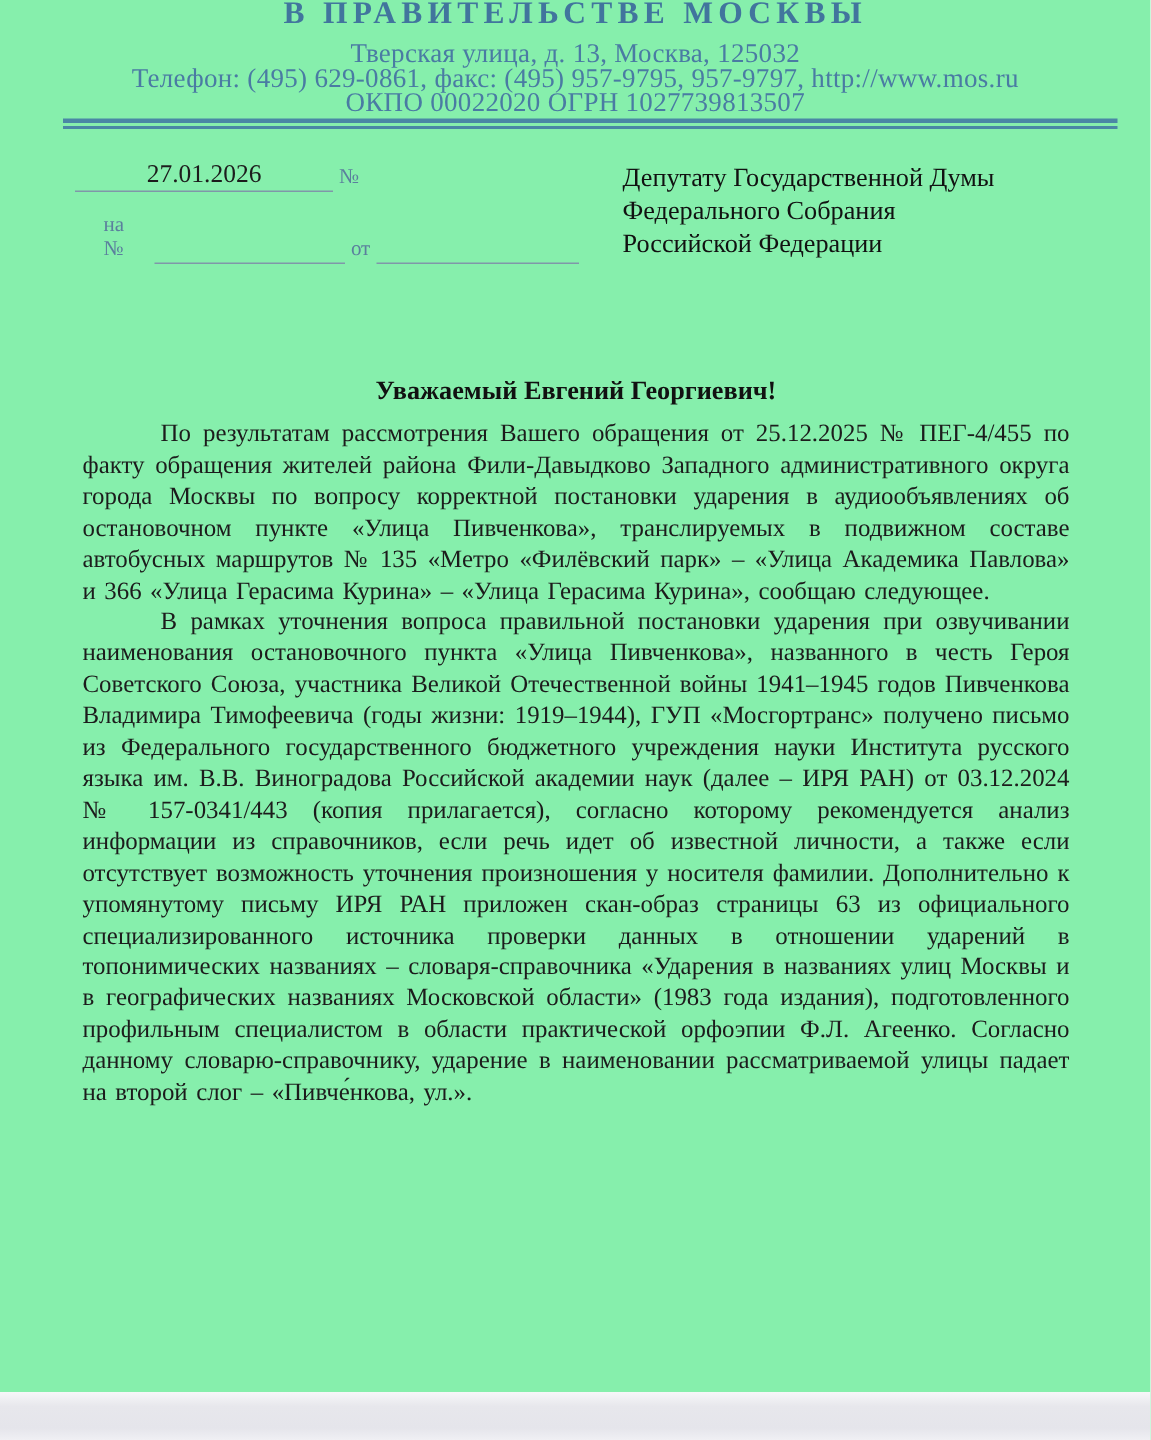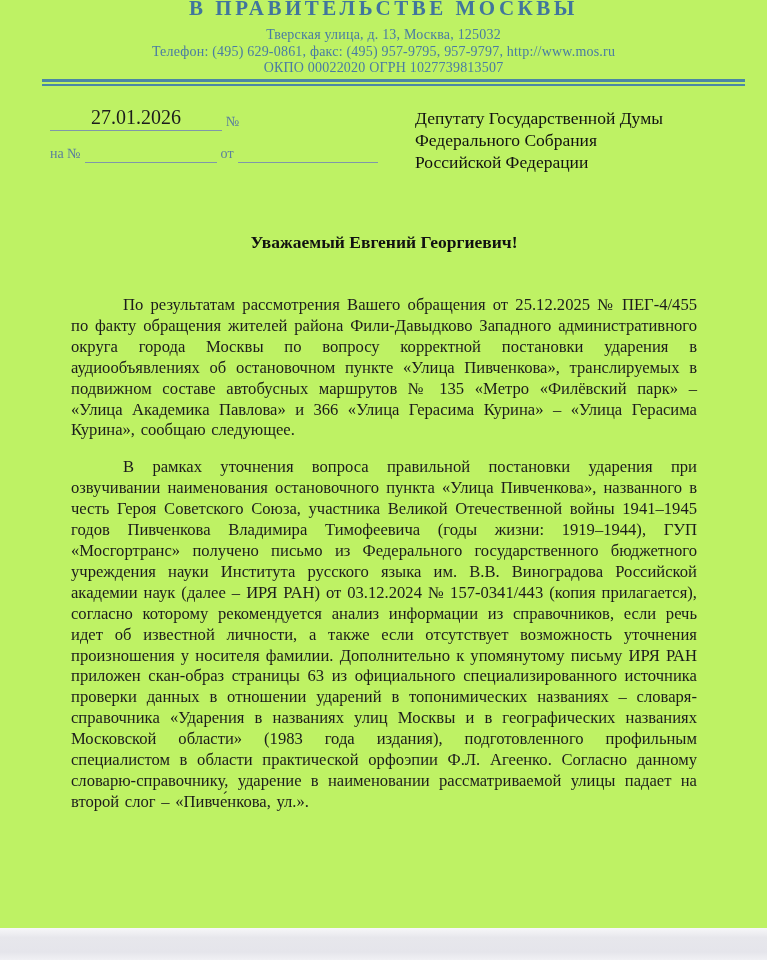--- a/index.html
+++ b/index.html
@@ -1,85 +1,85 @@
 <!DOCTYPE html>
 <html><head>
 <meta charset="utf-8">
 <style>
   html,body{margin:0;padding:0;background:#fff;}
   .page{
     position:relative;
     width:767px;height:960px;
-    background:#bef264;
+    background:#86efac;
     overflow:hidden;
     font-family:"Liberation Serif","DejaVu Serif",serif;
     color:#1c1c1c;
   }
   
   .org-title{
     position:absolute;top:-4px;left:0;right:0;
     text-align:center;
     font-weight:bold;
     font-size:21px;
     letter-spacing:3.5px;
     color:#41759d;
   }
   .letterhead-lines{
     position:absolute;top:27px;left:0;right:0;
     text-align:center;
-    font-size:14px;line-height:16.5px;
+    font-size:18px;line-height:16.5px;
     letter-spacing:0.2px;
     color:#4a7ba3;
   }
   .rule{
     position:absolute;top:79px;left:42px;width:703px;
   }
   .rule .thick{height:3px;background:#4a87a5;}
   .rule .gap{height:2px;}
   .rule .thin{height:2px;background:#4a87a5;}
   
   .ref-left{
     position:absolute;top:106px;left:50px;width:336px;
     font-size:14px;color:#5b7f9d;
   }
   .ref-row{display:flex;align-items:flex-end;}
-  .ref-row.second{margin-top:15px;}
+  .ref-row.second{margin-top:15px;margin-left:19px;}
   .u-line{
     border-bottom:1.5px solid #8097a9;
     text-align:center;
     color:#1c1c1c;
-    font-size:20px;
+    font-size:17px;
     padding-bottom:1px;
   }
   .fld-date{width:172px;}
   .fld-num{width:134px;}
   .ref-lbl{margin:0 4px;padding-bottom:1px;}
   .blank-num{width:132px;border-bottom:1.5px solid #8097a9;height:14px;}
   .blank-date{width:140px;border-bottom:1.5px solid #8097a9;height:14px;}
   
   .recipient{
     position:absolute;top:107px;left:415px;width:330px;
     font-weight:normal;
     font-size:17.5px;line-height:22px;
     color:#111;
   }
   
   .salutation{
-    position:absolute;top:232px;left:55px;width:658px;
+    position:absolute;top:250px;left:55px;width:658px;
     text-align:center;
     font-weight:bold;
     font-size:17.5px;
     color:#111;
   }
   .body-text{
     position:absolute;top:279px;left:55px;width:658px;
     font-size:16.6px;line-height:20.9px;
     text-align:justify;
   }
-  .body-text p{margin:16px;text-indent:52px;word-spacing:1.5px;}
+  .body-text p{margin:0;text-indent:52px;word-spacing:1.5px;}
   
   .page-edge{
     position:absolute;bottom:0;left:0;width:100%;height:32px;
     background:linear-gradient(to bottom,#f7f7f9 0%,#e7e7ec 30%,#e5e5eb 75%,#f0f0f4 100%);
   }
 </style>
 </head>
 <body>
 
 <div class="page">

